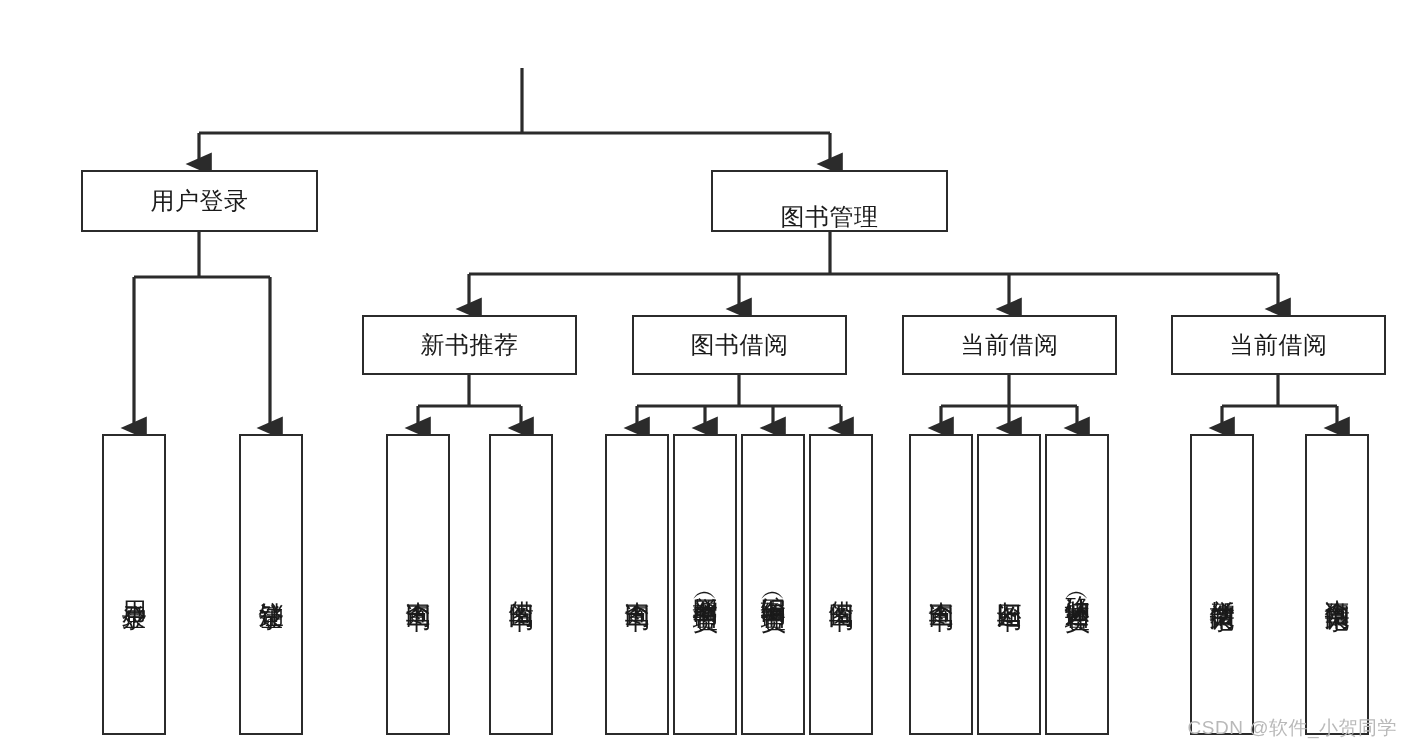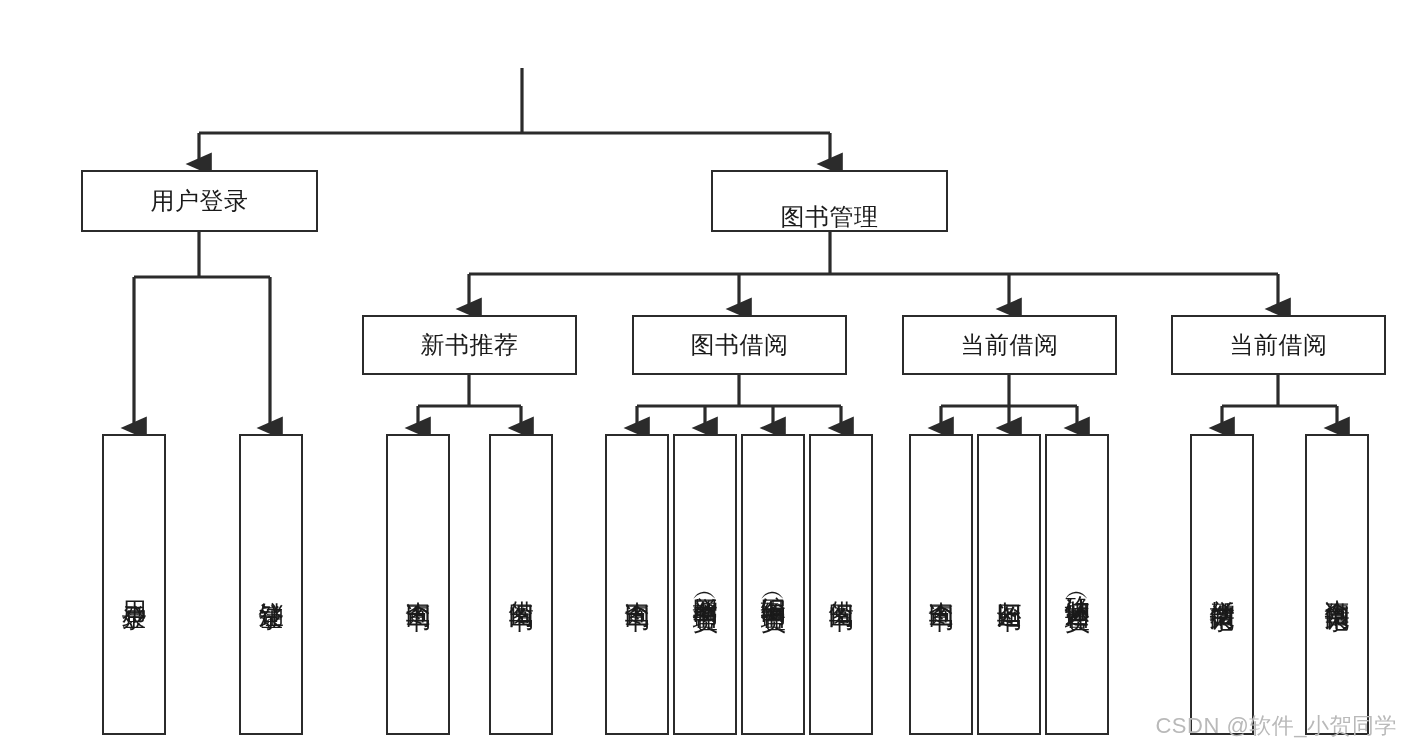--- a/index.html
+++ b/index.html
@@ -63,21 +63,21 @@
     font-size: 25px;
     line-height: 1.18;
     letter-spacing: 2px;
     white-space: nowrap;
     max-height: 100%;
   }
   #watermark {
     position: absolute;
     right: 8px;
     bottom: 6px;
-    font-size: 22px;
+    font-size: 19px;
     color: #b9b9b9;
     letter-spacing: 0.5px;
     z-index: 5;
     white-space: nowrap;
     font-family: "Liberation Sans", "DejaVu Sans", sans-serif;
   }
 </style>
 </head>
 <body>
 

